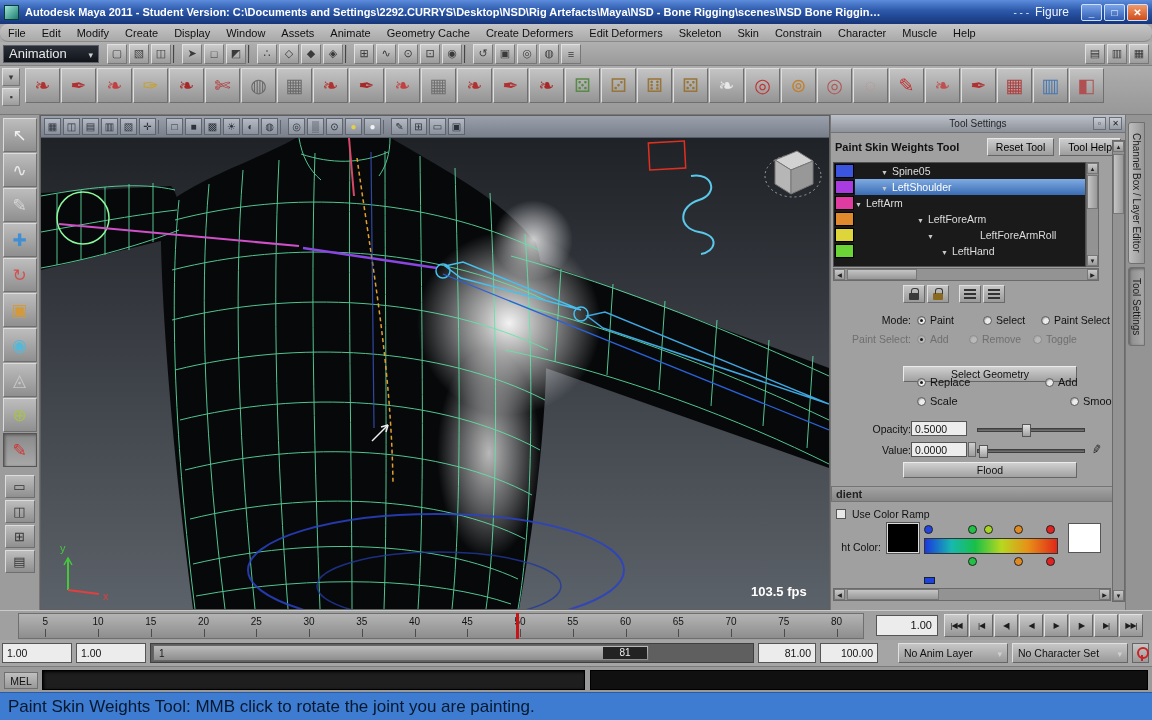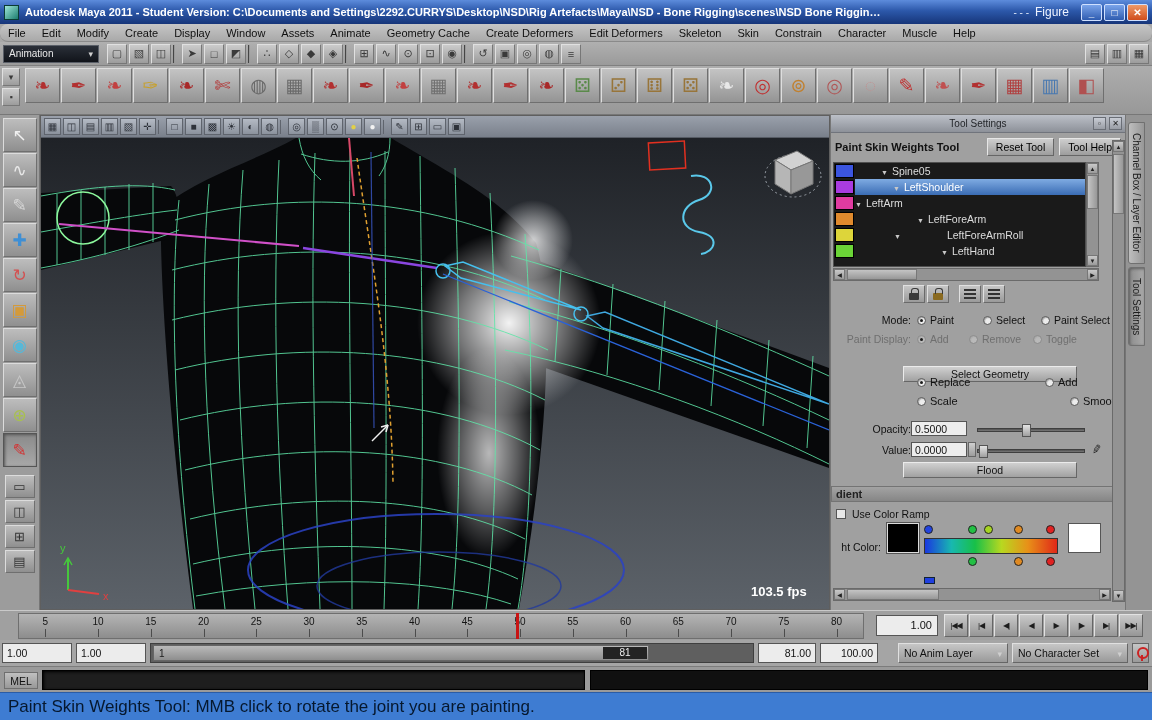--- a/index.html
+++ b/index.html
@@ -25,21 +25,21 @@
     background:linear-gradient(#c6c6c6,#a9a9a9); border-bottom:1px solid #8a8a8a;
     display:flex; align-items:center;border-radius:8px; }
   .menu-item { padding:0 8px; font-size:11px; color:#101010; }
 
   
   .statusline { position:absolute; top:42px; left:0; width:1152px; height:24px;
     background:linear-gradient(#b0b0b0,#9a9a9a); border-bottom:1px solid #808080;
     display:flex; align-items:center; padding:0 3px; gap:2px; }
   .menuset-dd { width:96px; height:18px; background:linear-gradient(#2a2f38,#11141a); color:#e8e8e8;
     border:1px solid #5a5f68; display:flex; align-items:center; justify-content:space-between;
-    padding:0 5px; font-size:10px; margin-right:6px; }
+    padding:0 5px; font-size:13px; margin-right:6px; }
   .chev::after { content:"▾"; font-size:9px; color:#cfcfcf; }
   .tb-icon { width:20px; height:20px; flex:none; display:flex; align-items:center; justify-content:center;
     font-size:11px; color:#3a3a3a; background:linear-gradient(#cbcbcb,#9c9c9c);
     border:1px solid #777; border-top-color:#e0e0e0; border-left-color:#e0e0e0; }
   .tb-icon.divider { width:7px; background:transparent; border:none; border-left:2px groove #999; height:18px; }
   .sl-right { margin-left:auto; display:flex; gap:2px; }
 
   
   .shelf { position:absolute; top:66px; left:0; width:1152px; height:49px;
     background:linear-gradient(#adadad,#989898); border-bottom:1px solid #777;
@@ -805,21 +805,21 @@
           <div class="jrow">
             <span class="swatch" style="background: rgb(59, 85, 224);"></span>
             <span class="jlabelwrap" style="padding-left: 26px;">
               <span class="tri"></span>
               <span>Spine05</span>
             </span>
           </div>
 
           <div class="jrow sel">
             <span class="swatch" style="background: rgb(169, 60, 224);"></span>
-            <span class="jlabelwrap" style="padding-left: 38px;">
+            <span class="jlabelwrap" style="padding-left: 26px;">
               <span class="tri"></span>
               <span>LeftShoulder</span>
             </span>
           </div>
 
           <div class="jrow">
             <span class="swatch" style="background: rgb(224, 59, 160);"></span>
             <span class="jlabelwrap" style="">
               <span class="tri"></span>
               <span>LeftArm</span>
@@ -829,21 +829,21 @@
           <div class="jrow">
             <span class="swatch" style="background: rgb(224, 138, 45);"></span>
             <span class="jlabelwrap" style="padding-left: 62px;">
               <span class="tri"></span>
               <span>LeftForeArm</span>
             </span>
           </div>
 
           <div class="jrow">
             <span class="swatch" style="background: rgb(221, 213, 58);"></span>
-            <span class="jlabelwrap" style="padding-left: 39px; gap: 46px;">
+            <span class="jlabelwrap" style="padding-left: 72px; gap: 46px;">
               <span class="tri"></span>
               <span>LeftForeArmRoll</span>
             </span>
           </div>
 
           <div class="jrow">
             <span class="swatch" style="background: rgb(107, 212, 55);"></span>
             <span class="jlabelwrap" style="padding-left: 86px;">
               <span class="tri"></span>
               <span>LeftHand</span>
@@ -889,21 +889,21 @@
             <span>Select</span>
           </span>
 
           <span class="opt">
             <span class="radio"></span>
             <span>Paint Select</span>
           </span>
         </div>
 
       <div class="form-row row-psel" style="top:216px;">
-        <div class="fr-label">Paint Display:</div>
+        <div class="fr-label">Paint Select:</div>
 
           <span class="opt sel">
             <span class="radio"></span>
             <span>Add</span>
           </span>
 
           <span class="opt">
             <span class="radio"></span>
             <span>Remove</span>
           </span>

